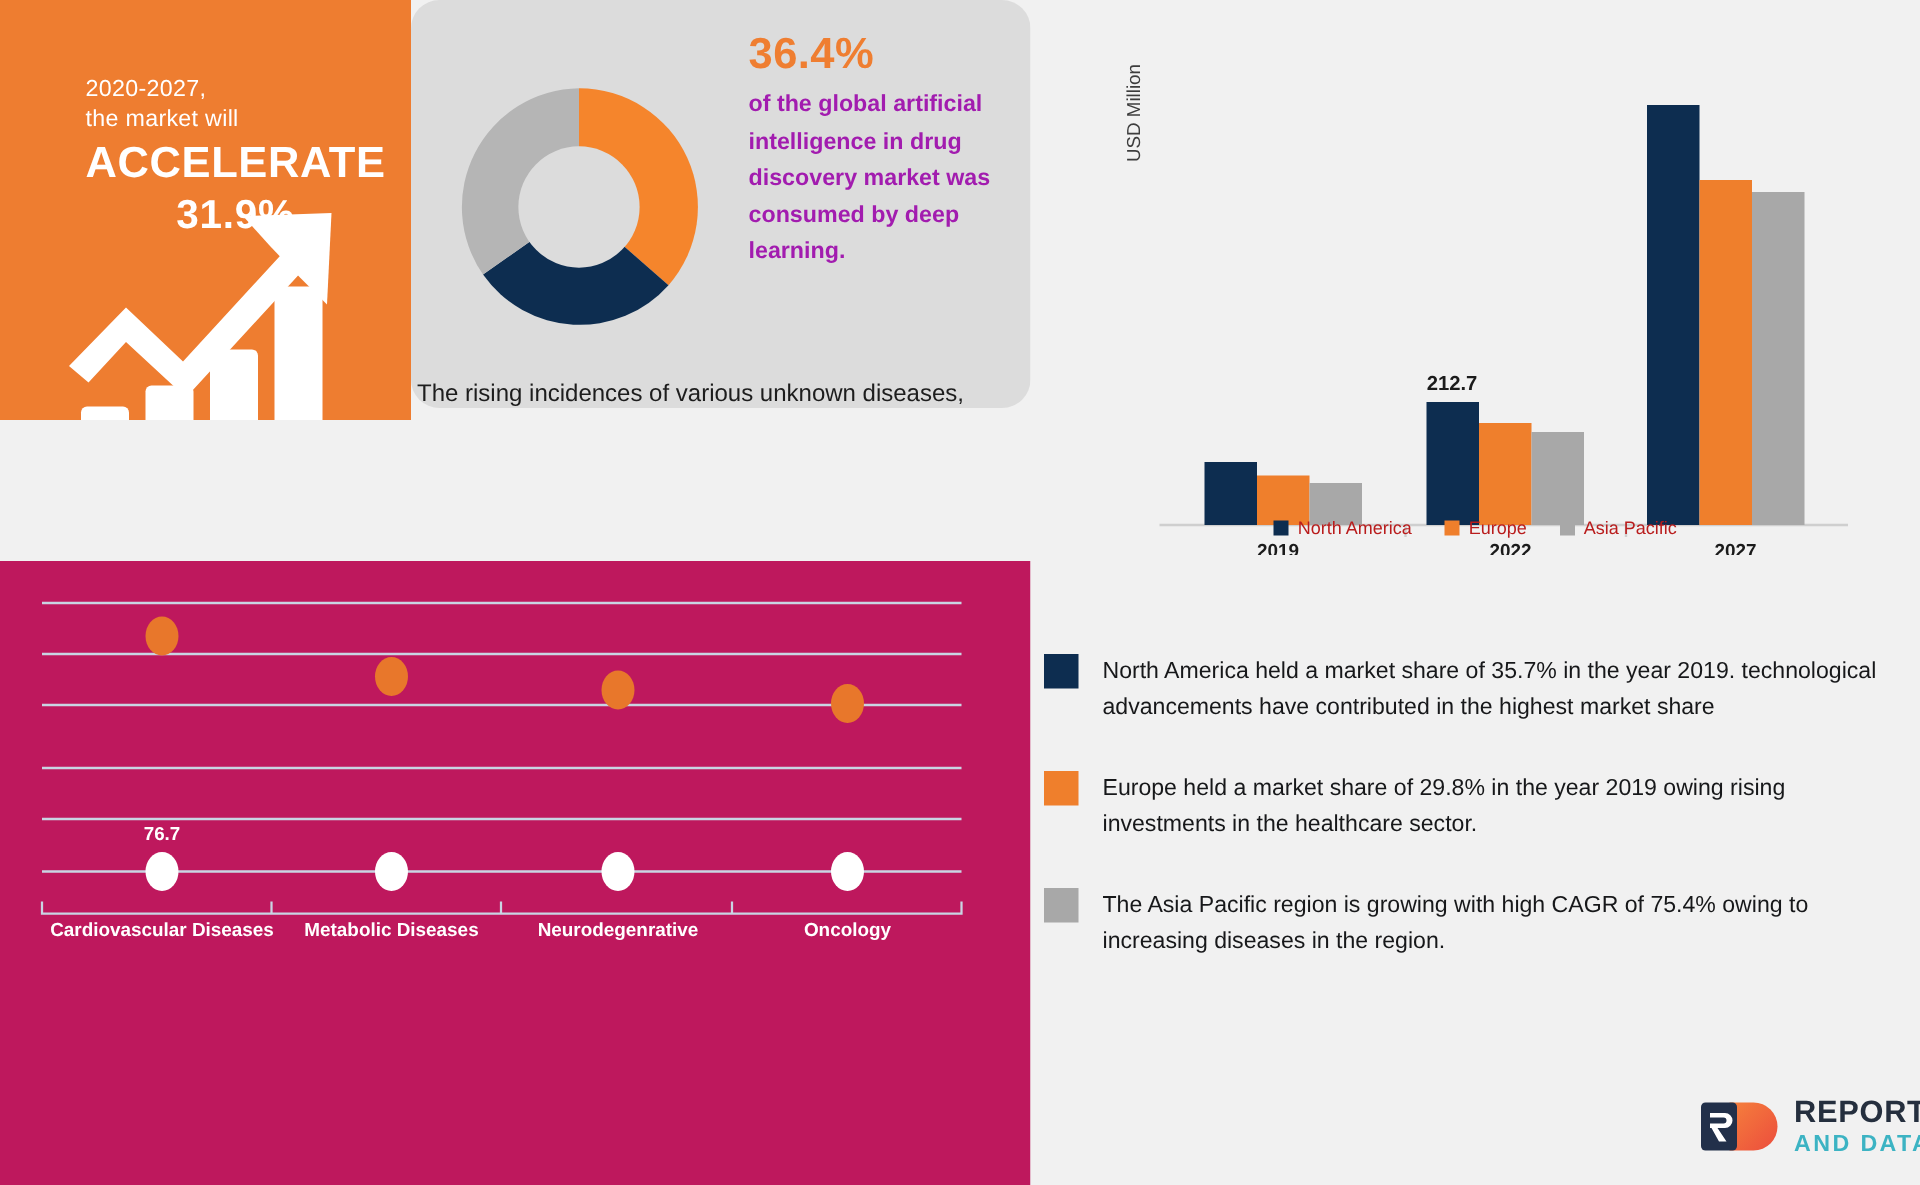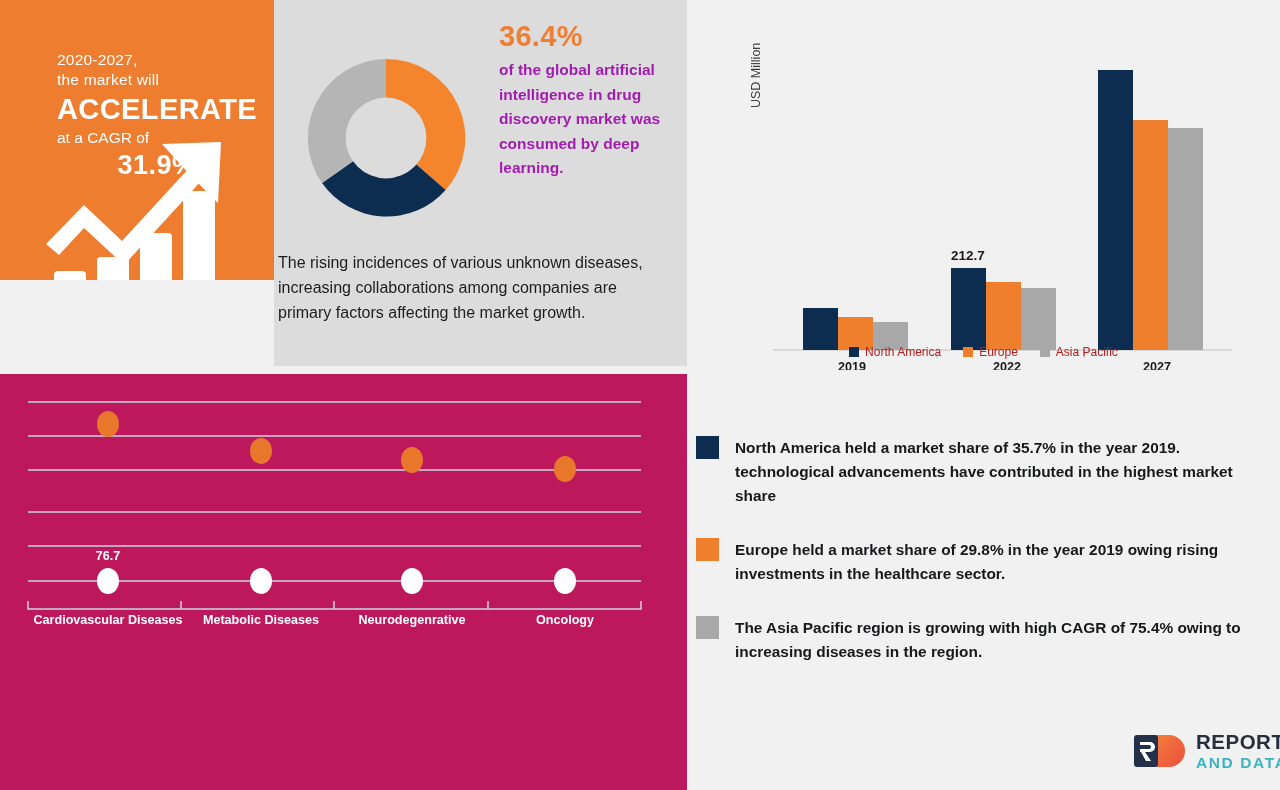--- a/index.html
+++ b/index.html
@@ -38,23 +38,24 @@
   .cagr-pct {
     font-size: 27px; font-weight: bold; line-height: 32px;
     letter-spacing: .5px;
     text-align: center;
   }
   .growth-icon { position: absolute; left: 40px; top: 133px; }
 
   
   .donut-panel {
     position: absolute; left: 274px; top: 0;
-    width: 413px; height: 366px;
+    width: 413px; height: 272px;
     background: #dcdcdc;
     overflow: hidden;
+    border-radius: 19px;
   }
   .donut-wrap { position: absolute; left: 26px; top: 52px; }
   .stat-block {
     position: absolute; left: 225px; top: 18px; width: 180px;
   }
   .stat-pct {
     font-size: 29px; font-weight: bold; color: #ef7e31;
     line-height: 36px; letter-spacing: .3px;
   }
   .stat-desc {
@@ -95,21 +96,21 @@
   }
   .bar-legend {
     position: absolute; left: 0; top: 345px;
     width: 593px; display: flex; justify-content: center;
     gap: 22px; align-items: center;
   }
   .bl-item { display: flex; align-items: center; gap: 6px; }
   .bl-sw { width: 10px; height: 10px; }
   .bl-tx { font-size: 12px; font-weight: normal; color: #b91c1c; }
 
-  .region-notes { position: absolute; left: 9px; top: 436px; width: 575px; font-weight: bold; }
+  .region-notes { position: absolute; left: 9px; top: 436px; width: 575px; }
   .rn-row { display: flex; margin-bottom: 30px; }
   .rn-sw { flex: 0 0 auto; width: 23px; height: 23px; margin-right: 16px; }
   .rn-tx {
     font-size: 15.4px; color: #17181a; line-height: 24px;
   }
 
   .logo {
     position: absolute; left: 1133px; top: 731px;
     display: flex; align-items: center; gap: 7px;
   }
@@ -129,21 +130,20 @@
 
 <div class="page">
 
   <div class="left-col">
 
     <div class="cagr-panel">
       <div class="cagr-text">
         <div class="cagr-l1">2020-2027,</div>
         <div class="cagr-l2">the market will</div>
         <div class="cagr-big">ACCELERATE</div>
-        <div class="cagr-l3">at a CAGR of</div>
         <div class="cagr-pct">31.9%</div>
       </div>
       <div class="growth-icon">
         <svg width="195" height="215" viewBox="0 0 195 215">
           <g fill="#ffffff">
             <rect x="14" y="138" width="32" height="72" rx="4"></rect>
             <rect x="57" y="124" width="32" height="86" rx="4"></rect>
             <rect x="100" y="100" width="32" height="110" rx="4"></rect>
             <rect x="143" y="58" width="32" height="152" rx="4"></rect>
             <path d="M6 111 L44 72 L82 108 L150 34 L163 46 L84 132 L44 95 L19 122 Z"></path>

